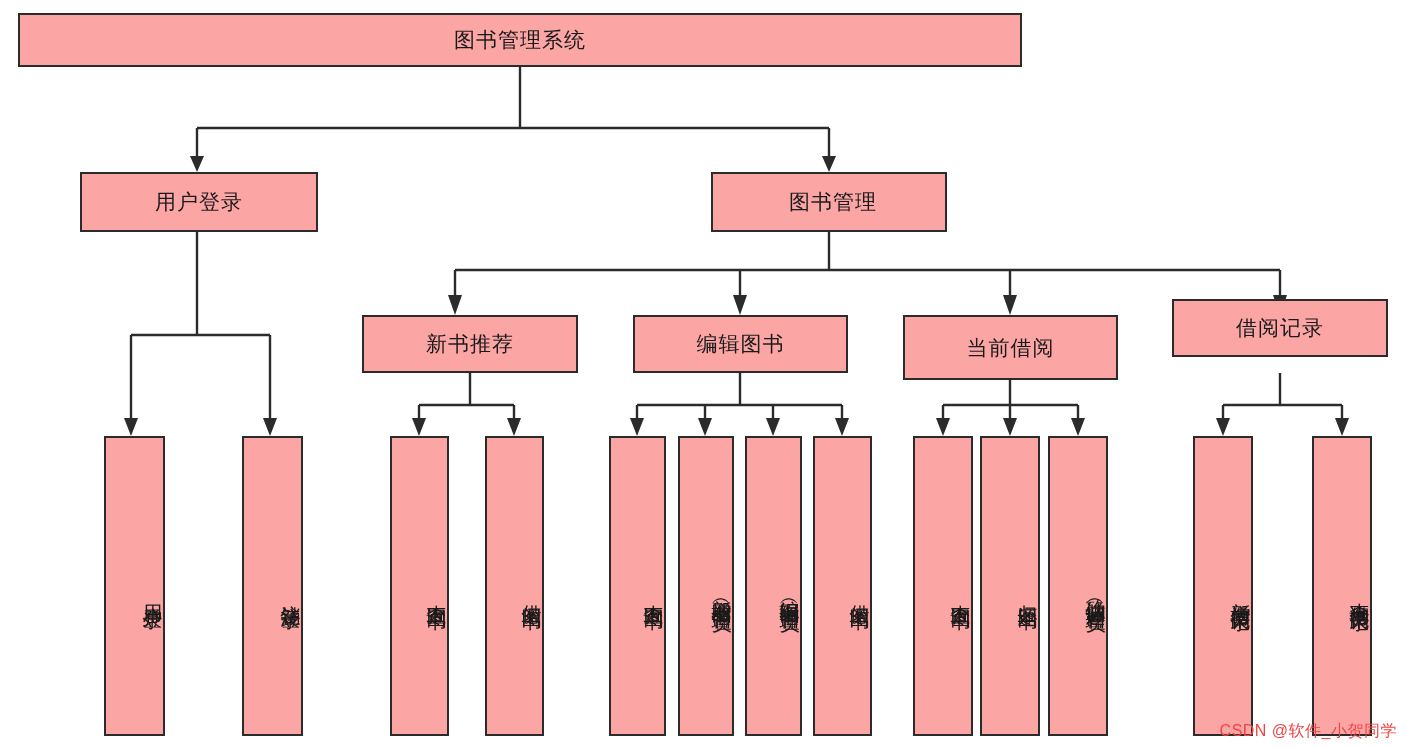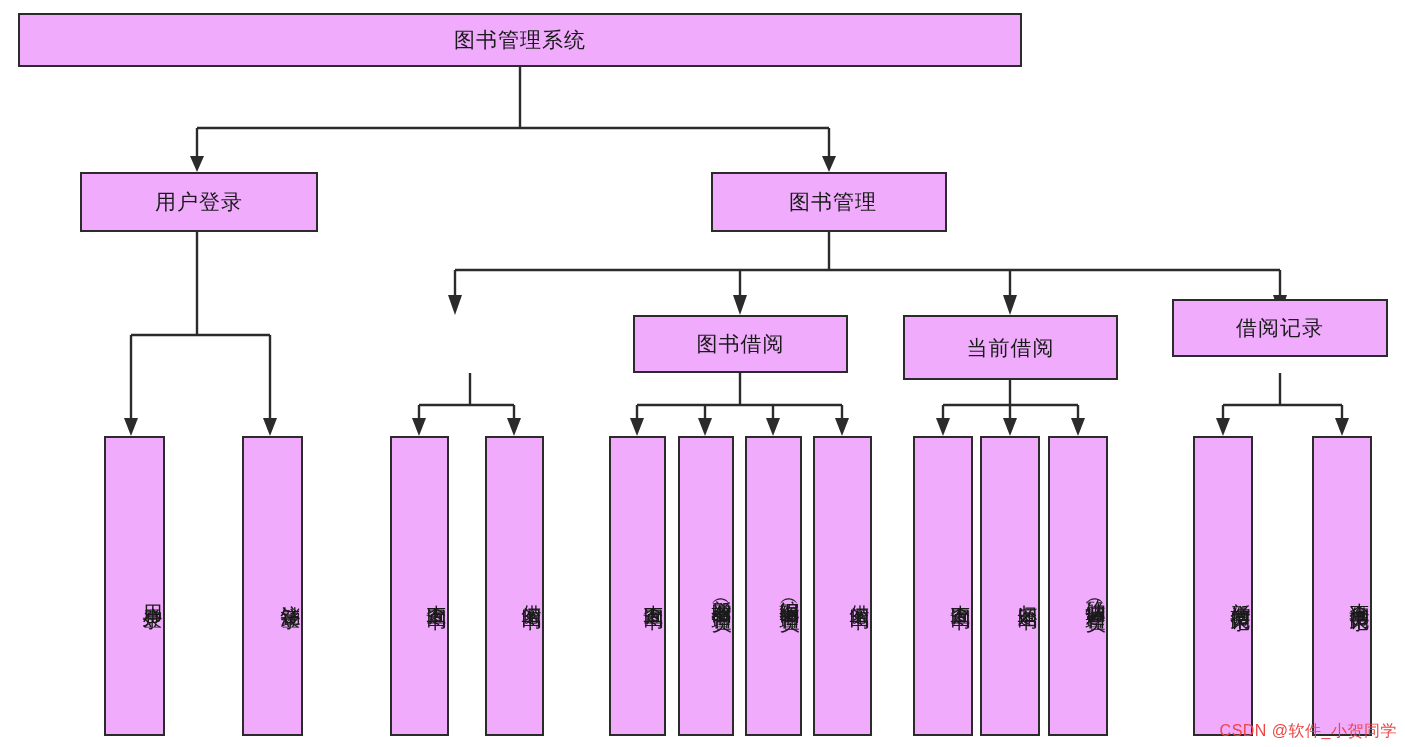--- a/index.html
+++ b/index.html
@@ -8,21 +8,21 @@
     background:#ffffff;
     font-family:"Liberation Sans","DejaVu Sans",sans-serif;
     overflow:hidden;
     position:relative;
   }
   #diagram{position:absolute;left:0;top:0;width:1405px;height:747px;}
   .node{
     position:absolute;
     box-sizing:border-box;
     border:2px solid #2b2b2b;
-    background:#f0abfc;
+    background:#fca5a5;
     display:flex;
     align-items:center;
     justify-content:center;
     color:#1a1a1a;
   }
   .node.horizontal{
     font-size:21px;
     letter-spacing:1px;
   }
   .node.vertical{
@@ -126,22 +126,25 @@
     <span>图书管理系统</span>
   </div>
 
   <div class="node horizontal" style="left:80px;top:172px;width:238px;height:60px;">
     <span>用户登录</span>
   </div>
   <div class="node horizontal" style="left:711px;top:172px;width:236px;height:60px;padding-left:8px;">
     <span>图书管理</span>
   </div>
 
+  <div class="node horizontal" style="left:362px;top:315px;width:216px;height:58px;">
+    <span>新书推荐</span>
+  </div>
   <div class="node horizontal" style="left:633px;top:315px;width:215px;height:58px;">
-    <span>图书借阅</span>
+    <span>编辑图书</span>
   </div>
   <div class="node horizontal" style="left:903px;top:315px;width:215px;height:65px;">
     <span>当前借阅</span>
   </div>
   <div class="node horizontal" style="left:1172px;top:299px;width:216px;height:58px;">
     <span>借阅记录</span>
   </div>
 
   <div class="node vertical" style="left:104px;top:436px;width:61px;height:300px;">
     <span>用户登录</span>

